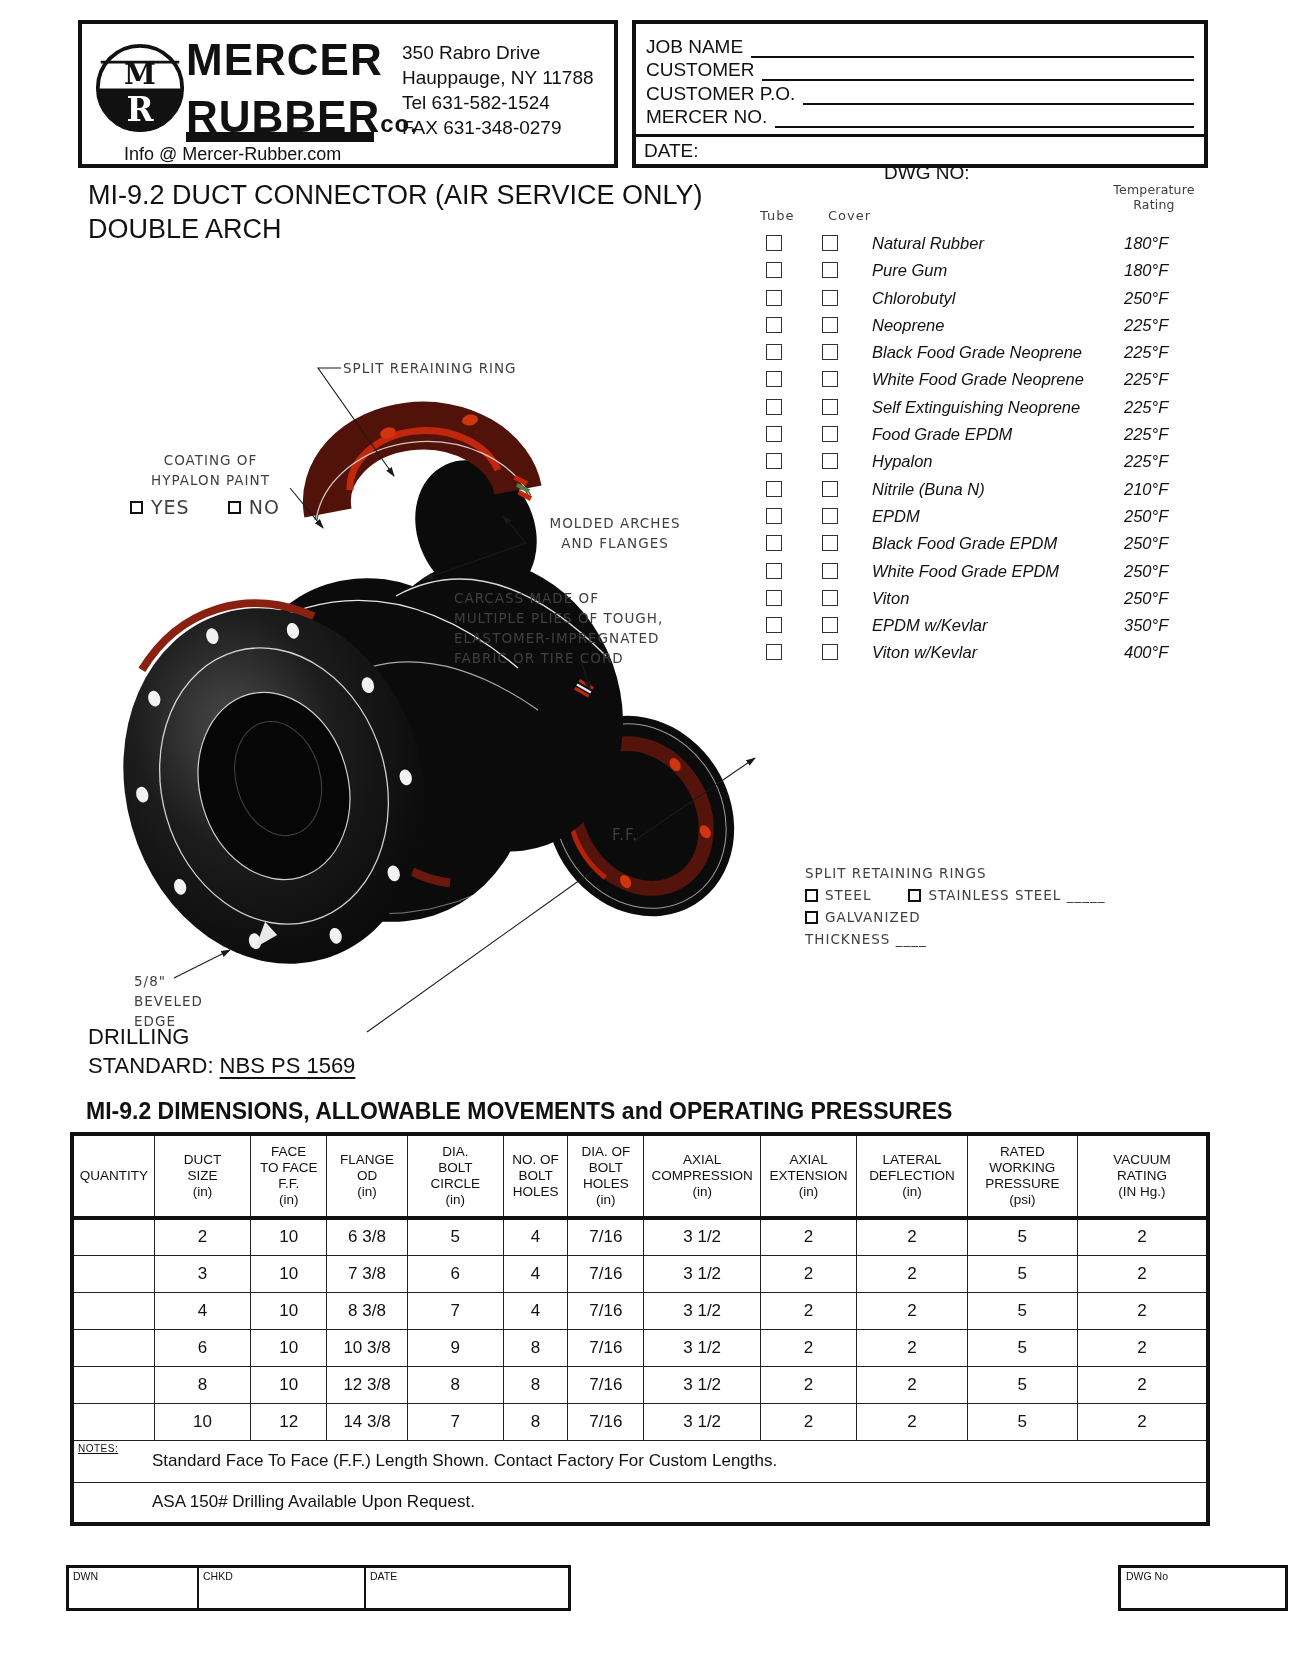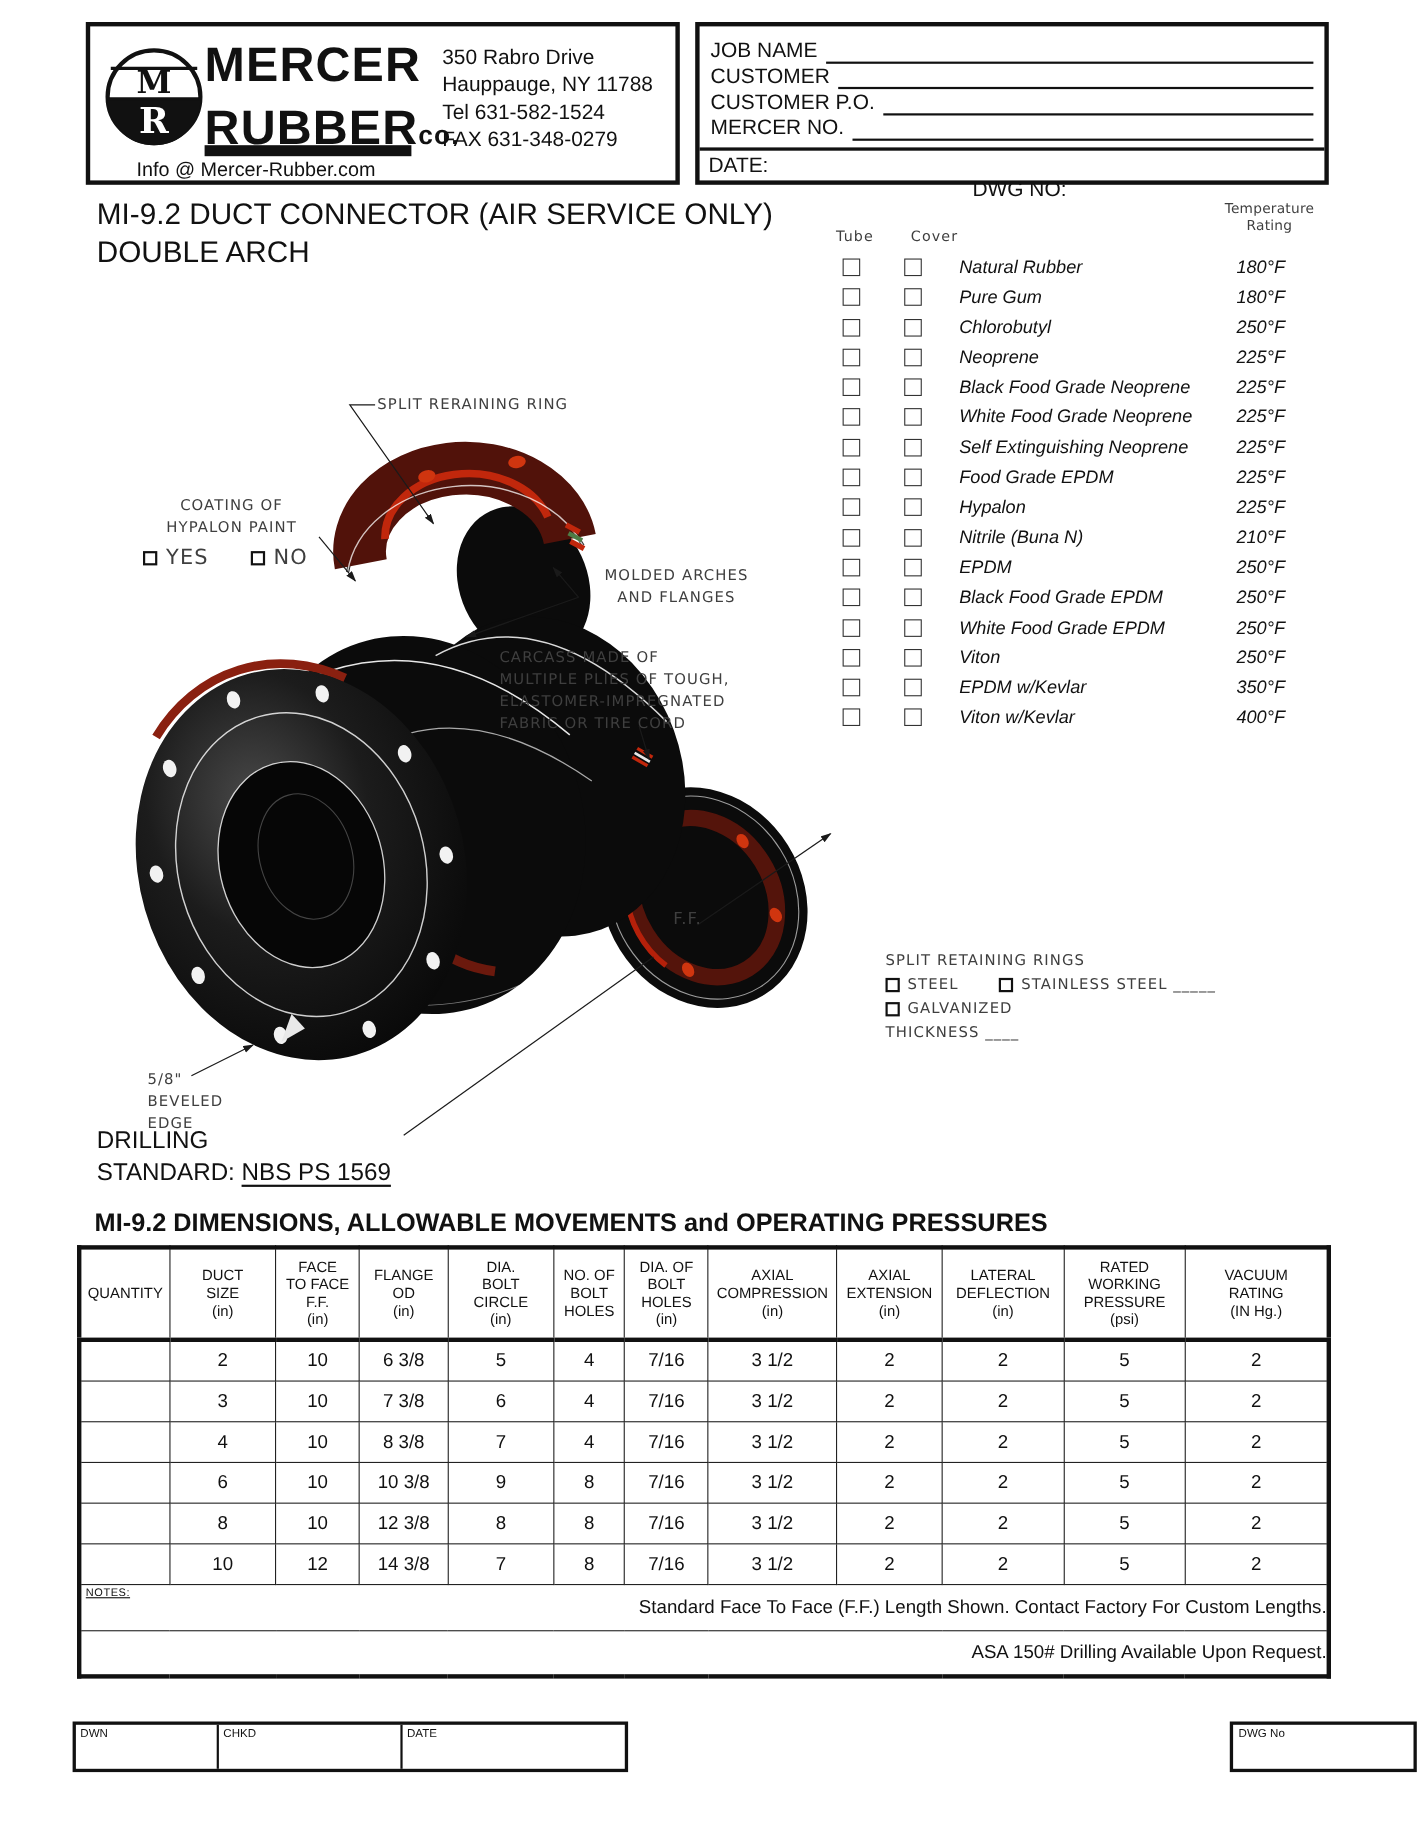--- a/index.html
+++ b/index.html
@@ -68,21 +68,21 @@
   #drilling .uval { text-decoration:underline; text-underline-offset:4px; text-decoration-thickness:2px; }
 
   
   #tbl-title { left:86px; top:1098px; font-size:23px; font-weight:bold; }
   #dims-wrap { left:70px; top:1132px; width:1140px; }
   table { border-collapse:collapse; width:1140px; table-layout:fixed; }
   th, td { border:1.5px solid #222; text-align:center; vertical-align:middle; }
   thead th { font-size:13.5px; font-weight:normal; line-height:16px; white-space:pre-line; height:84px; padding:2px 1px; border-bottom:4px solid #111; }
   tbody td { font-size:17px; height:37px; }
   table { border:4px solid #111; }
-  .note-cell { position:relative; text-align:right; height:42px; font-size:17px; padding-left:78px; }
+  .note-cell { position:relative; text-align:left; height:42px; font-size:17px; padding-left:78px; }
   .notes-tag { position:absolute; left:4px; top:2px; font-size:10px; text-decoration:underline; letter-spacing:0.5px; }
 
   
   #foot-left { left:66px; top:1565px; width:505px; height:46px; border:3.5px solid #111; display:flex; }
   #foot-left .cell { height:100%; font-size:10.5px; padding:2px 4px; }
   #foot-left .c1 { width:130px; border-right:2px solid #111; }
   #foot-left .c2 { width:167px; border-right:2px solid #111; }
   #foot-left .c3 { flex:1; }
   #foot-right { left:1118px; top:1565px; width:170px; height:46px; border:3px solid #111; font-size:10.5px; padding:2px 5px; }
 </style>

